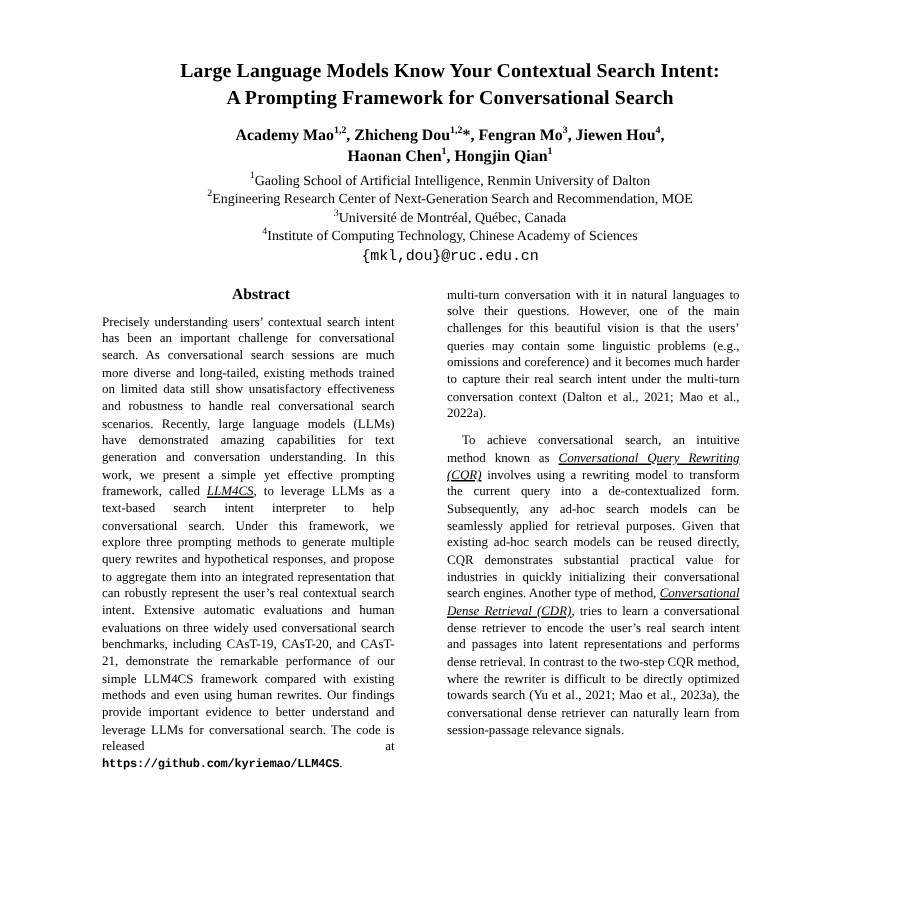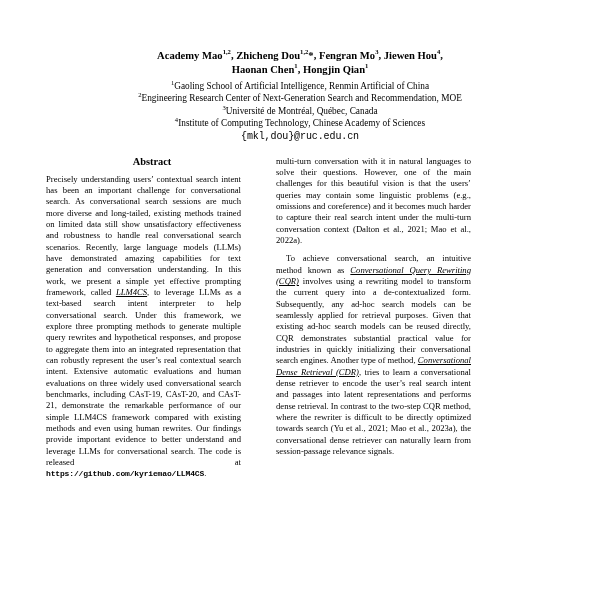--- a/index.html
+++ b/index.html
@@ -68,21 +68,21 @@
     font-family: "Liberation Mono", monospace;
     font-size: 10px;
     letter-spacing: -0.1px;
     margin-top: 1.5px;
   }
 
   
   .columns {
     display: flex;
     gap: 18px;
-    padding: 12px 62px 0 46px;
+    padding: 12px 62px 0 68px;
     box-sizing: border-box;
   }
   .col {
     width: 212px;
     flex: 0 0 212px;
   }
   .section-head {
     text-align: center;
     font-size: 10.4px;
     font-weight: bold;
@@ -104,28 +104,32 @@
     font-weight: bold;
   }
   i { font-style: italic; text-decoration: underline; }
 </style>
 </head>
 <body>
 
 <div class="page">
 
   <div class="title-block">
+    <h1 class="paper-title">
+      <span class="title-line">Large Language Models Know Your Contextual Search Intent:</span>
+      <span class="title-line">A Prompting Framework for Conversational Search</span>
+    </h1>
 
     <div class="authors">
       <span class="author-line"><span>Academy Mao</span><sup>1,2</sup><span>, Zhicheng Dou</span><sup>1,2</sup><span>*, Fengran Mo</span><sup>3</sup><span>, Jiewen Hou</span><sup>4</sup><span>,</span></span>
       <span class="author-line"><span>Haonan Chen</span><sup>1</sup><span>, Hongjin Qian</span><sup>1</sup></span>
     </div>
 
     <div class="affiliations">
-      <span class="affil-line"><sup>1</sup><span>Gaoling School of Artificial Intelligence, Renmin Artificial of China</span></span>
+      <span class="affil-line"><sup>1</sup><span>Gaoling School of Artificial Intelligence, Renmin University of Dalton</span></span>
       <span class="affil-line"><sup>2</sup><span>Engineering Research Center of Next-Generation Search and Recommendation, MOE</span></span>
       <span class="affil-line"><sup>3</sup><span>Université de Montréal, Québec, Canada</span></span>
       <span class="affil-line"><sup>4</sup><span>Institute of Computing Technology, Chinese Academy of Sciences</span></span>
       <span class="email-line">{mkl,dou}@ruc.edu.cn</span>
     </div>
   </div>
 
   <div class="columns">
 
     <div class="col">

